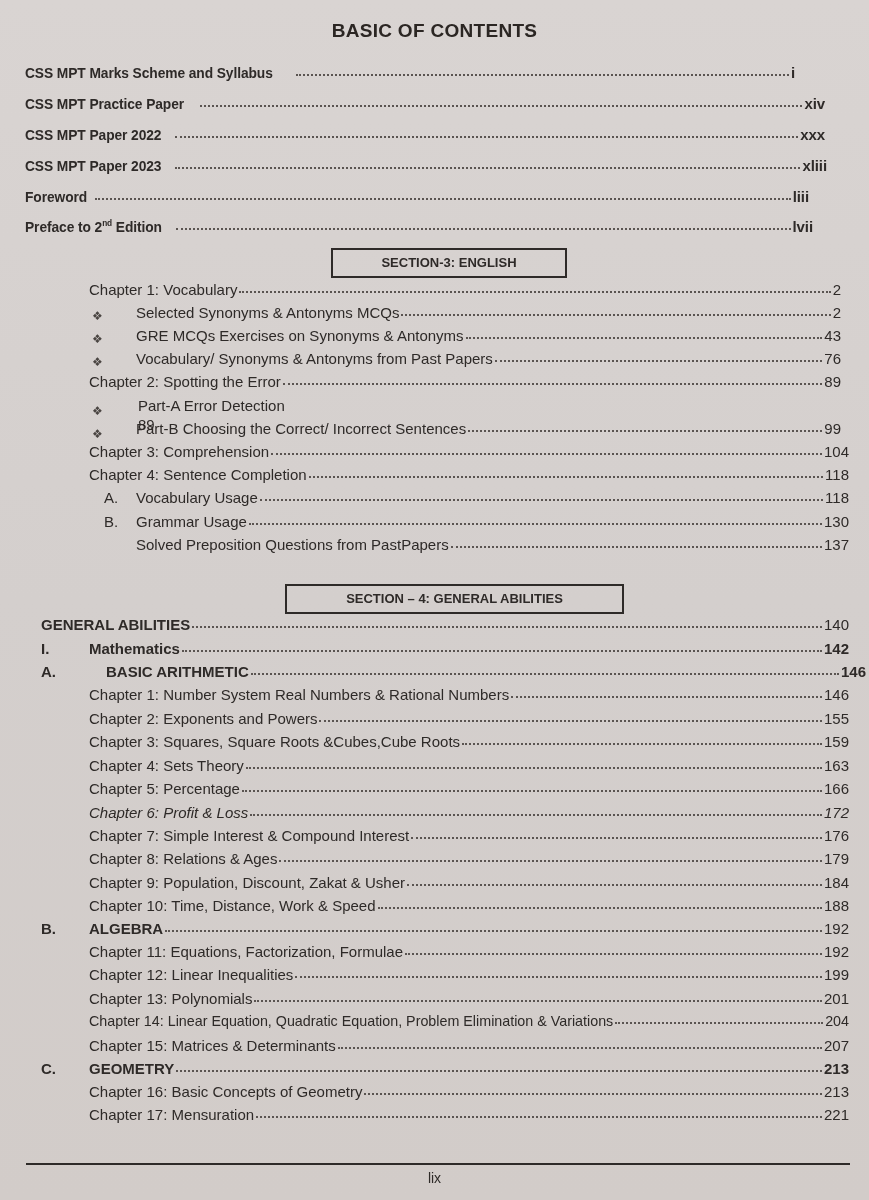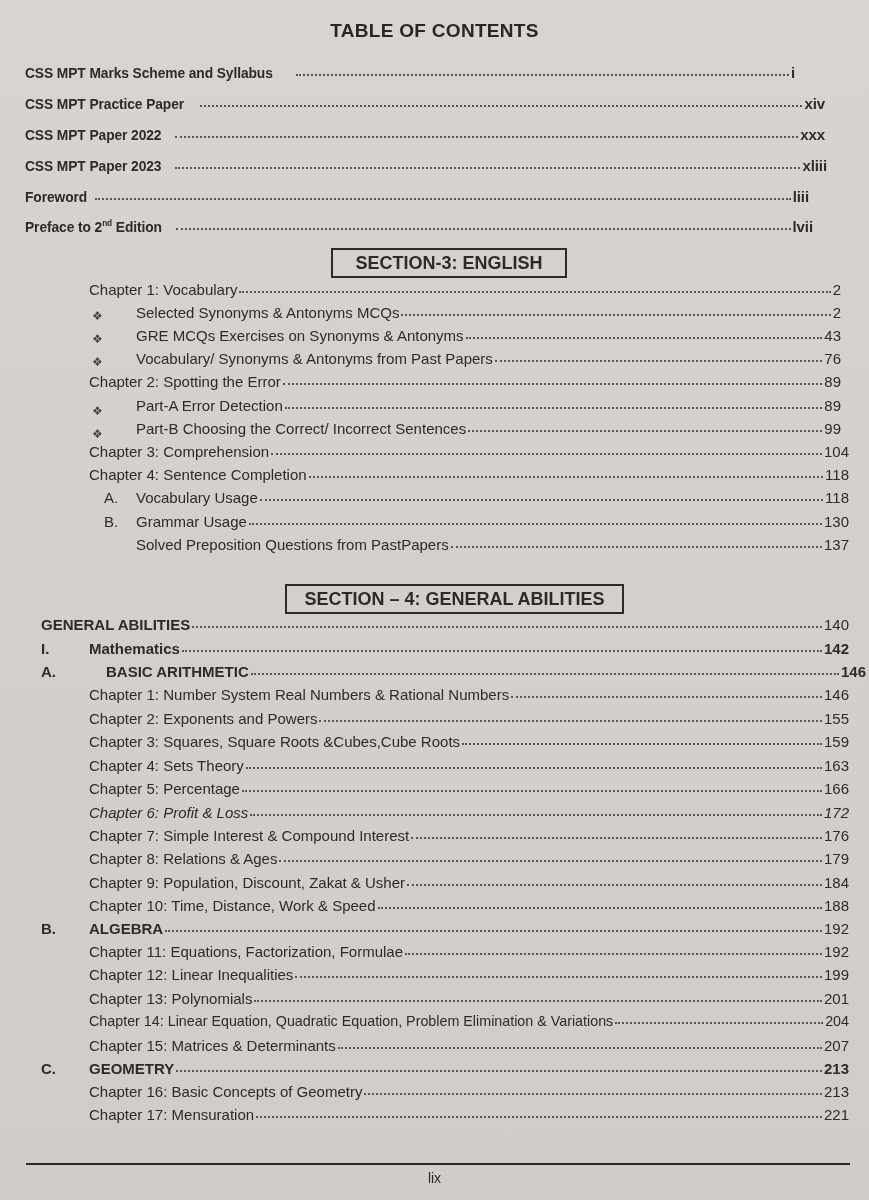--- a/index.html
+++ b/index.html
@@ -22,37 +22,37 @@
   }
   .row .label { white-space: nowrap; }
   .row .dots {
     flex: 1; border-bottom: 2px dotted #5a5451; margin: 0 2px; position: relative; top: -2px;
   }
   .row .page { white-space: nowrap; text-align: left; }
   .fm { font-weight: bold; font-size: 15px; letter-spacing: -0.1px; }
   .fm .label { transform: scaleX(0.92); transform-origin: left; }
   .box {
     position: absolute; border: 2px solid #2e2a28; text-align: center;
-    font-weight: bold; font-size: 18px; line-height: 26px; height: 26px;
+    font-weight: bold; font-size: 13px; line-height: 26px; height: 26px;
   }
   .bullet { position: absolute; font-size: 12px; color: #4a4542; }
   .marker { position: absolute; font-size: 15px; }
   .bold { font-weight: bold; }
   .footer-line {
     position: absolute; left: 26px; width: 824px; top: 1163px; height: 2px; background: #2e2a28;
   }
   .footer-page {
     position: absolute; top: 1170px; left: 0; width: 869px; text-align: center; font-size: 14px;
   }
 </style>
 </head>
 <body>
 
 <div>
-  <div class="title">TABLE OF CONTENTS</div>
+  <div class="title">BASIC OF CONTENTS</div>
 
   <div>
     <div class="row fm" style="top:64px; left:25px; width:770px;">
       <span class="label">CSS MPT Marks Scheme and Syllabus</span>
         <span class="dots"></span>
         <span class="page">i</span>
     </div>
     <div class="row fm" style="top:95px; left:25px; width:800px;">
       <span class="label">CSS MPT Practice Paper</span>
         <span class="dots"></span>
@@ -111,21 +111,21 @@
         <span class="page">76</span>
       </div>
 
     <div class="row" style="top:373px; left:89px; width:752px;">
         <span class="label">Chapter 2: Spotting the Error</span>
         <span class="dots"></span>
         <span class="page">89</span>
       </div>
 
     <span class="bullet" style="top:404px; left:92px;">❖</span>
-    <div class="row" style="top:397px; left:136px; width:705px;">
+    <div class="row" style="top:397px; left:136px; width:705px;flex-direction:column;">
         <span class="label">Part-A Error Detection</span>
         <span class="dots"></span>
         <span class="page">89</span>
       </div>
 
     <span class="bullet" style="top:427px; left:92px;">❖</span>
     <div class="row" style="top:420px; left:136px; width:705px;">
         <span class="label">Part-B Choosing the Correct/ Incorrect Sentences</span>
         <span class="dots"></span>
         <span class="page">99</span>

